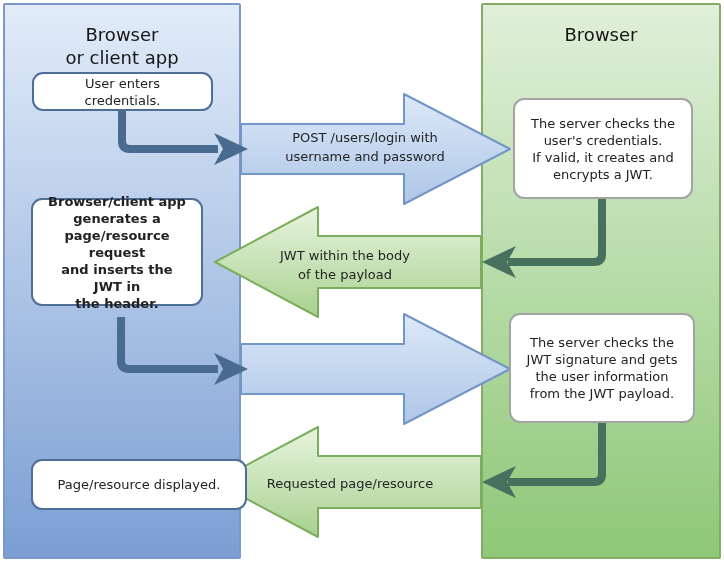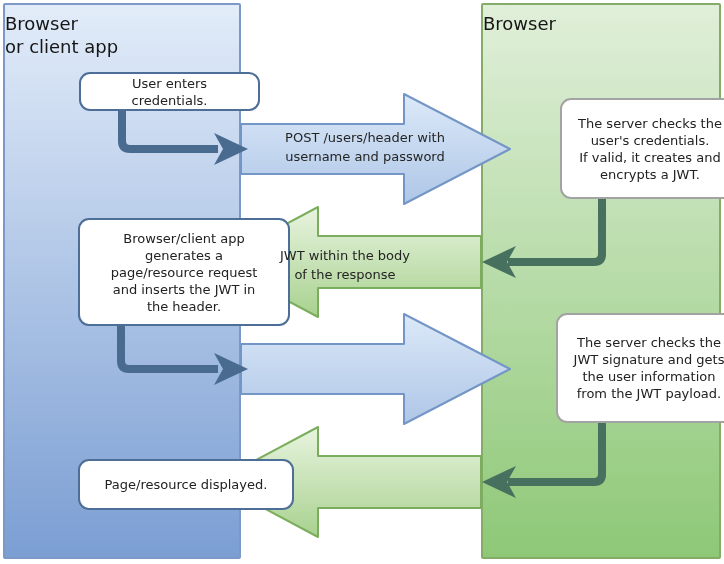--- a/index.html
+++ b/index.html
@@ -2,27 +2,27 @@
 <html><head>
 <meta charset="utf-8">
 <style>
   html,body { margin:0; padding:0; background:#ffffff; }
   body { width:724px; height:564px; font-family:"DejaVu Sans", sans-serif; }
   .canvas { position:relative; width:724px; height:564px; background:#ffffff; overflow:hidden; }
 
   .lane { position:absolute; top:3px; height:556px; box-sizing:border-box; border-radius:2px; }
   .lane-blue  { left:3px;   width:238px; background:linear-gradient(180deg,#e2ecf9 0%,#7b9ed3 100%); border:2px solid #7b98c8; }
   .lane-green { left:481px; width:240px; background:linear-gradient(180deg,#e0efd9 0%,#8ec877 100%); border:2px solid #85ab68; }
-  .lane-title { padding-top:7px; text-align:left; font-size:18px; line-height:23px; color:#161616; white-space:pre-line; }
+  .lane-title { padding-top:18px; text-align:center; font-size:18px; line-height:23px; color:#161616; white-space:pre-line; }
 
   svg.overlay { position:absolute; left:0; top:0; }
 
   .node { position:absolute; background:#ffffff; border-radius:11px; box-sizing:border-box;
           display:flex; align-items:center; justify-content:center; text-align:center;
-          font-size:13px; line-height:17px; color:#222222; white-space:pre-line; padding:13px;margin-left:47px; }
+          font-size:13px; line-height:17px; color:#222222; white-space:pre-line; padding:13px; }
   .node-blue  { border:2px solid #4d6e96; }
   .node-green { border:2px solid #a3a3a3; }
 
   .alabel { position:absolute; text-align:center; font-size:13px; line-height:19px;
             color:#242424; white-space:pre-line; }
 </style>
 </head>
 <body>
 
 <div class="canvas">
@@ -57,34 +57,35 @@
     <path d="M121,317 L121,361 Q121,369 129,369 L218,369" fill="none" stroke-width="8" stroke="#4a6b90"></path>
     <polygon points="248,369 214,353 223,369 214,385" fill="#4a6b90"></polygon>
 
     <path d="M602,197 L602,254 Q602,262 594,262 L508,262" fill="none" stroke-width="8" stroke="#47705f"></path>
     <polygon points="482,262 516,246 507,262 516,278" fill="#47705f"></polygon>
     <path d="M602,421 L602,474 Q602,482 594,482 L508,482" fill="none" stroke-width="8" stroke="#47705f"></path>
     <polygon points="482,482 516,466 507,482 516,498" fill="#47705f"></polygon>
   </svg>
 
   <div class="node node-blue" style="left:32px; top:72px; width:181px; height:39px;">User enters credentials.</div>
-  <div class="node node-blue" style="left:31px; top:218px; width:212px; height:108px;">Browser/client app
+  <div class="node node-blue" style="left:31px; top:198px; width:172px; height:108px;font-weight:bold;">Browser/client app
 generates a
 page/resource request
 and inserts the JWT in
 the header.</div>
   <div class="node node-blue" style="left:31px; top:459px; width:216px; height:51px;">Page/resource displayed.</div>
 
   <div class="node node-green" style="left:513px; top:98px; width:180px; height:101px;">The server checks the
 user's credentials.
 If valid, it creates and
 encrypts a JWT.</div>
   <div class="node node-green" style="left:509px; top:313px; width:186px; height:110px;">The server checks the
 JWT signature and gets
 the user information
 from the JWT payload.</div>
 
-  <div class="alabel" style="left:245px; top:128px; width:240px;">POST /users/header with
+  <div class="alabel" style="left:245px; top:128px; width:240px;">POST /users/login with
 username and password</div>
   <div class="alabel" style="left:225px; top:246px; width:240px;">JWT within the body
-of the response</div>
+of the payload</div>
+  <div class="alabel" style="left:230px; top:474px; width:240px;">Requested page/resource</div>
 
 </div>
 
 </body></html>

